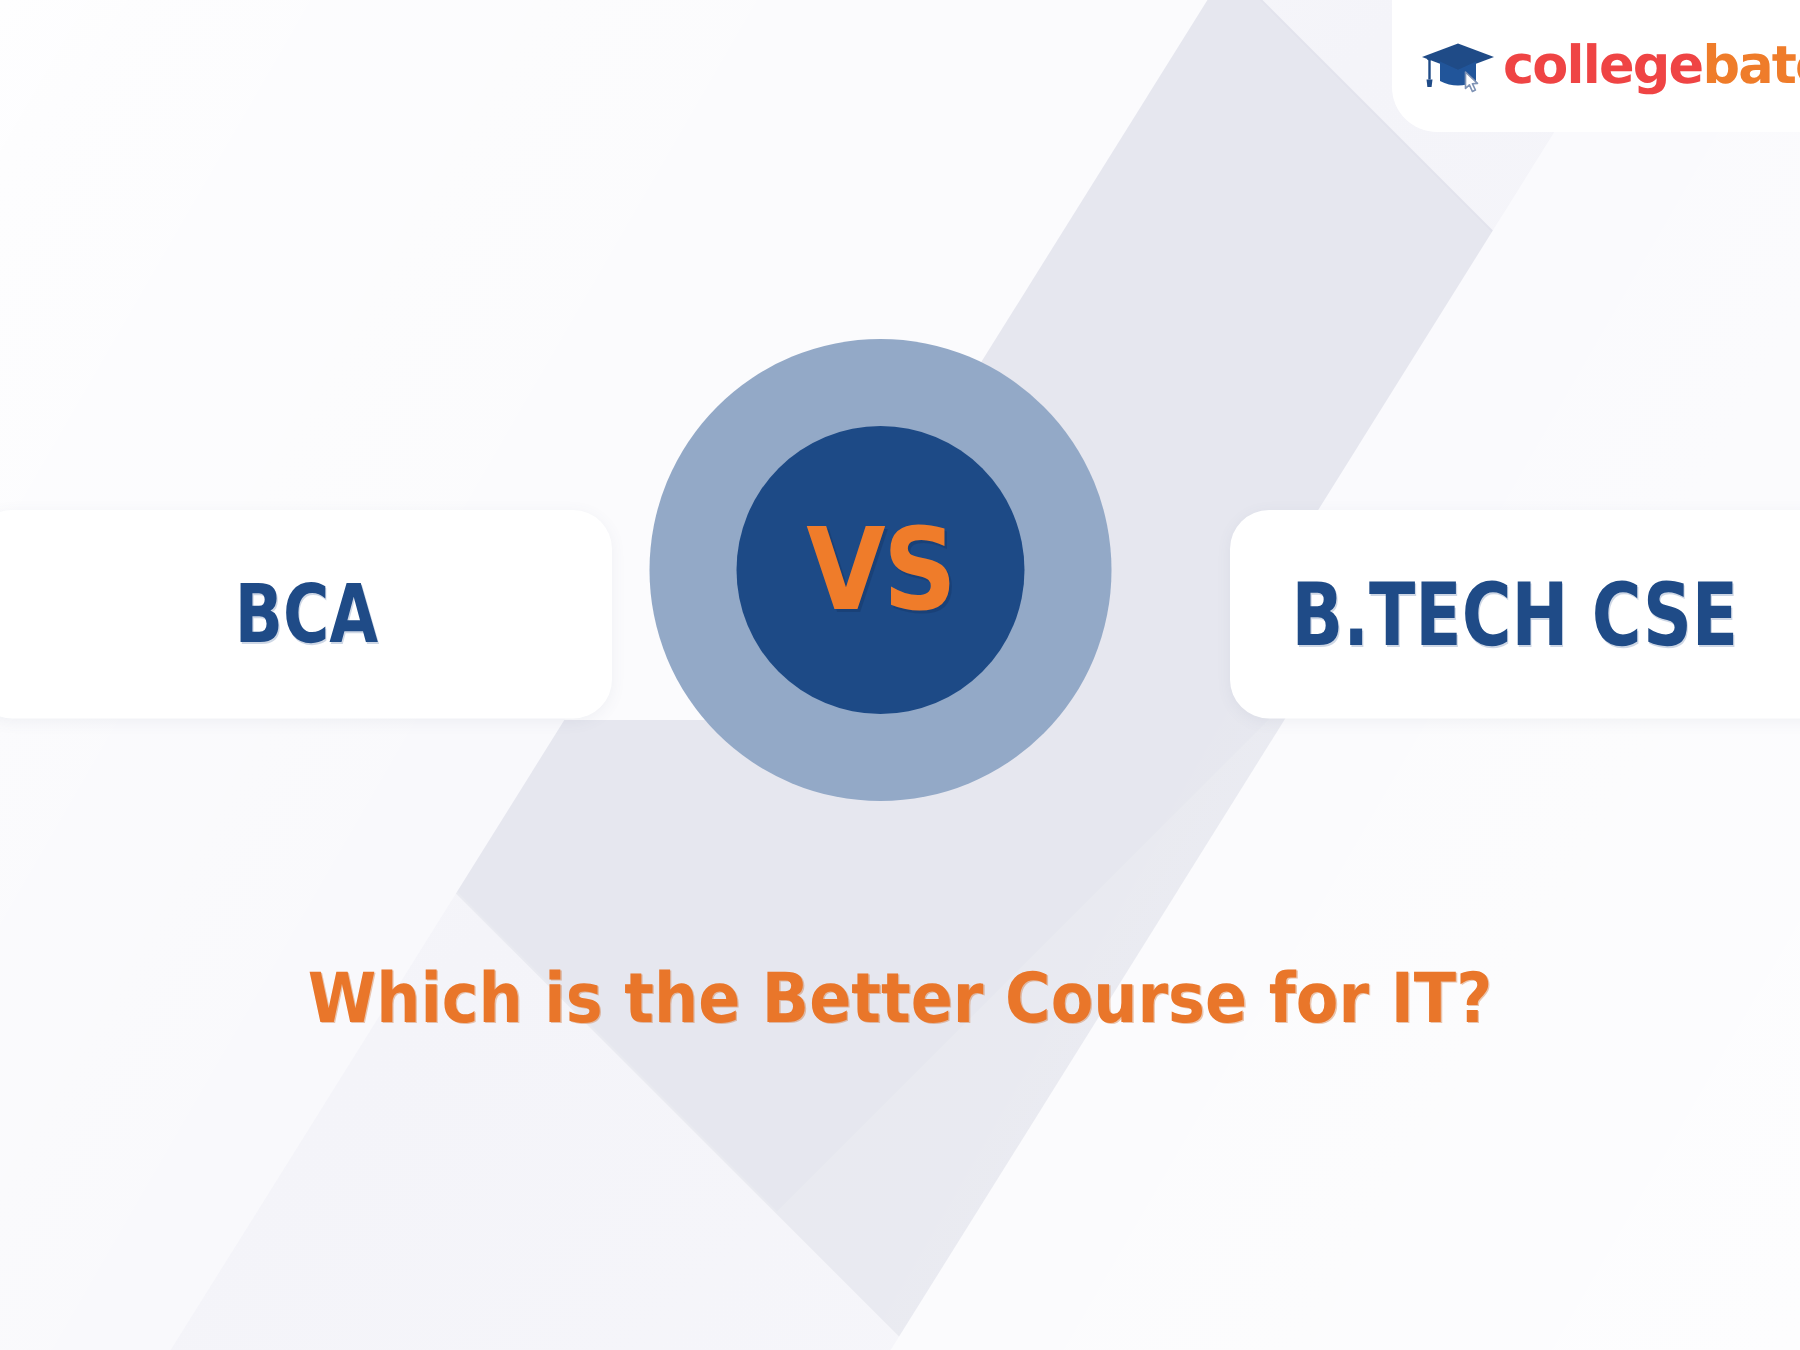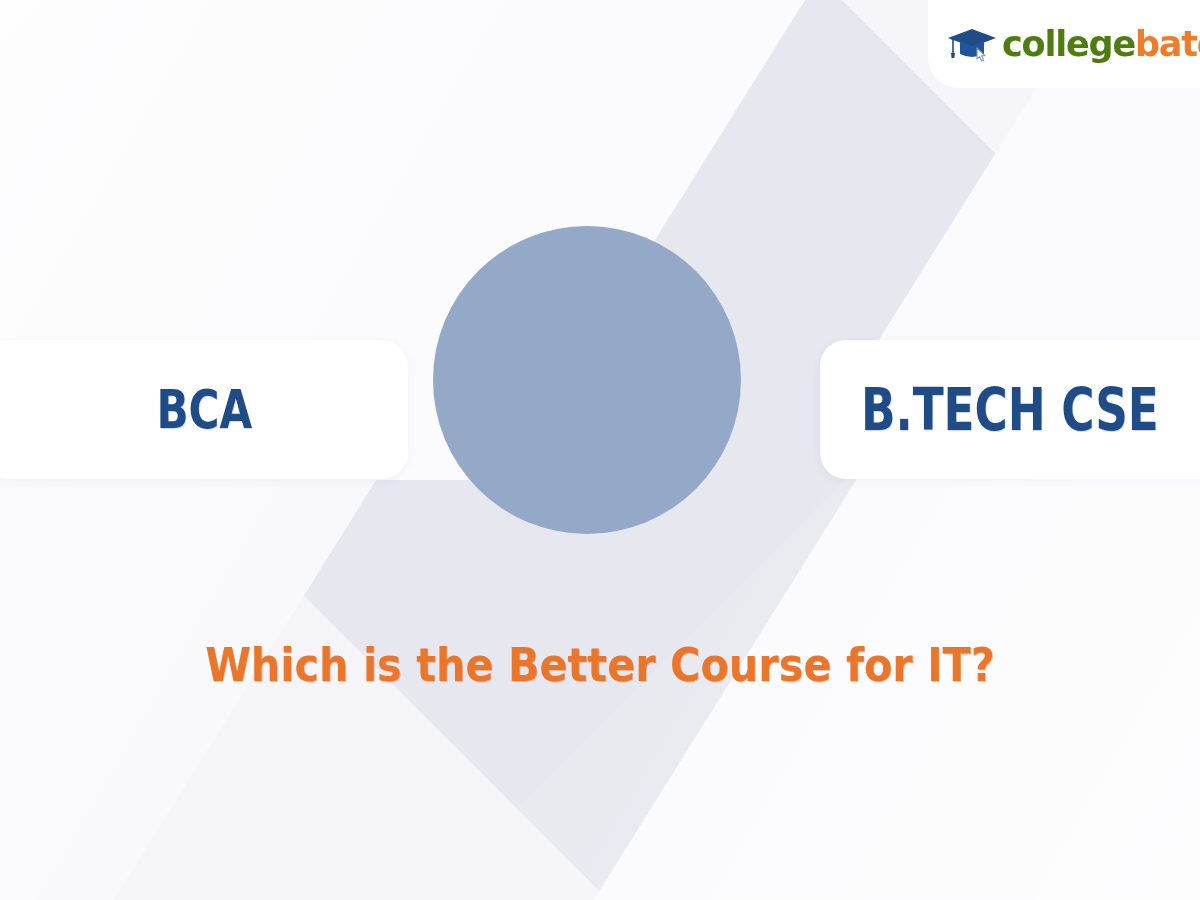--- a/index.html
+++ b/index.html
@@ -124,21 +124,21 @@
     margin-right: 4px;
   }
   .logo-word {
     font-family: "DejaVu Sans", sans-serif;
     font-weight: bold;
     font-size: 35px;
     letter-spacing: -1.2px;
     white-space: nowrap;
     line-height: 1;
   }
-  .logo-word .w1 { color: #4d7c0f; }
+  .logo-word .w1 { color: #ef4444; }
   .logo-word .w2 { color: #ef7c2a; }
 
   
   .card {
     position: absolute;
     background: #ffffff;
     border-radius: 26px;
     display: flex;
     align-items: center;
     box-shadow: 0 2px 10px rgba(90, 95, 130, .07);
@@ -249,20 +249,23 @@
       <path d="M31 24 L31 35 L33.6 32.6 L35.6 37 L37.6 36 L35.6 31.8 L39 31.6 Z" fill="#ffffff" stroke="#7f93b5" stroke-width="1.1" stroke-linejoin="round"></path>
     </svg>
     <span class="logo-word"><span class="w1">college</span><span class="w2">batc</span></span>
   </div>
 
   <div class="card card-left">
     <span class="card-label">BCA</span>
   </div>
 
   <div class="vs-outer"></div>
+  <div class="vs-inner">
+    <span class="vs-text">VS</span>
+  </div>
 
   <div class="card card-right">
     <span class="card-label">B.TECH CSE</span>
   </div>
 
   <div class="tagline">Which is the Better Course for IT?</div>
 
 </div>
 
 </body></html>

